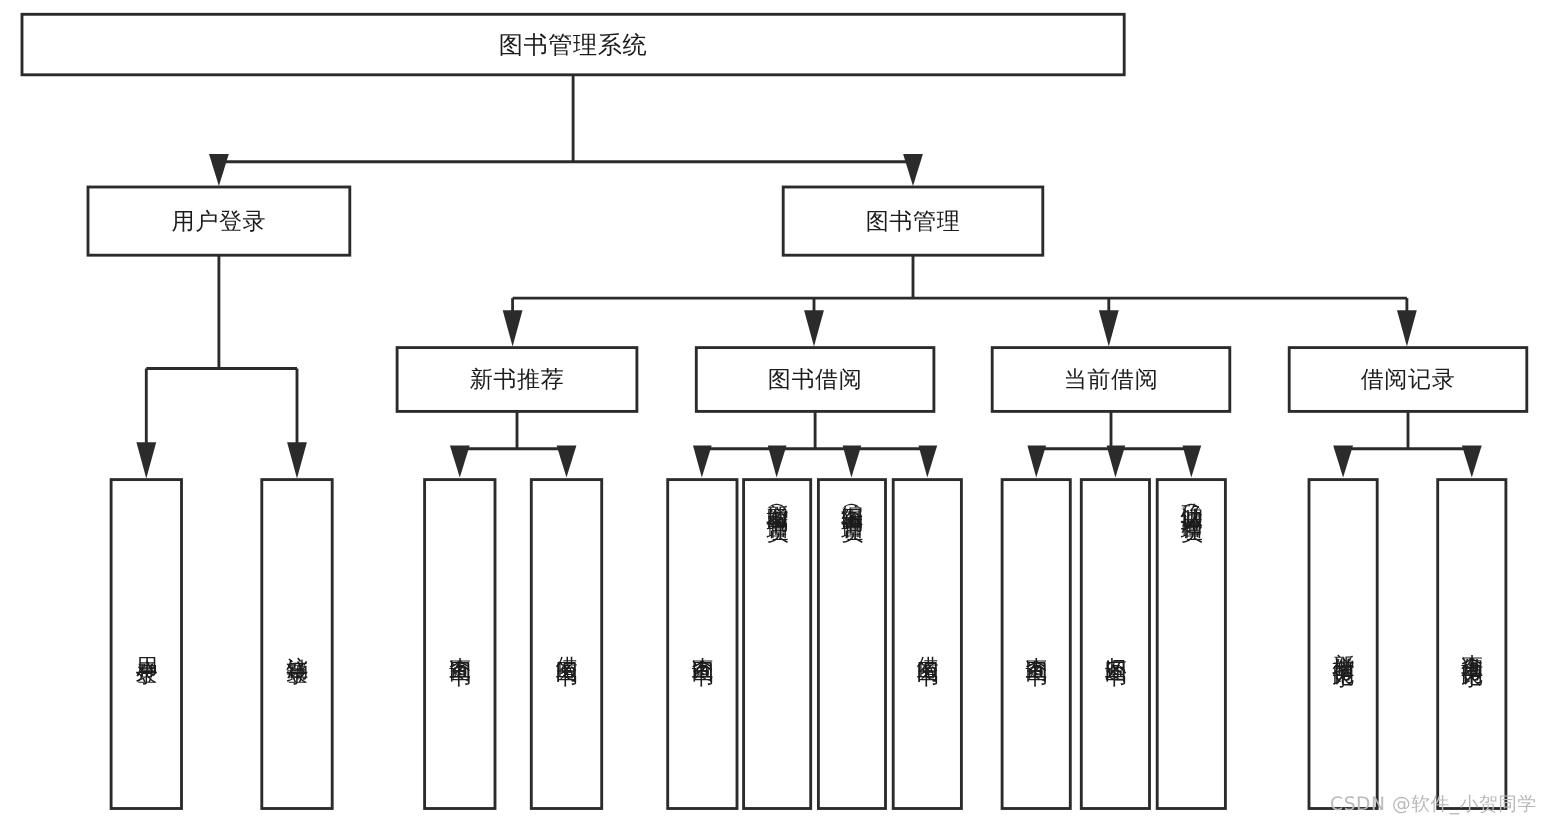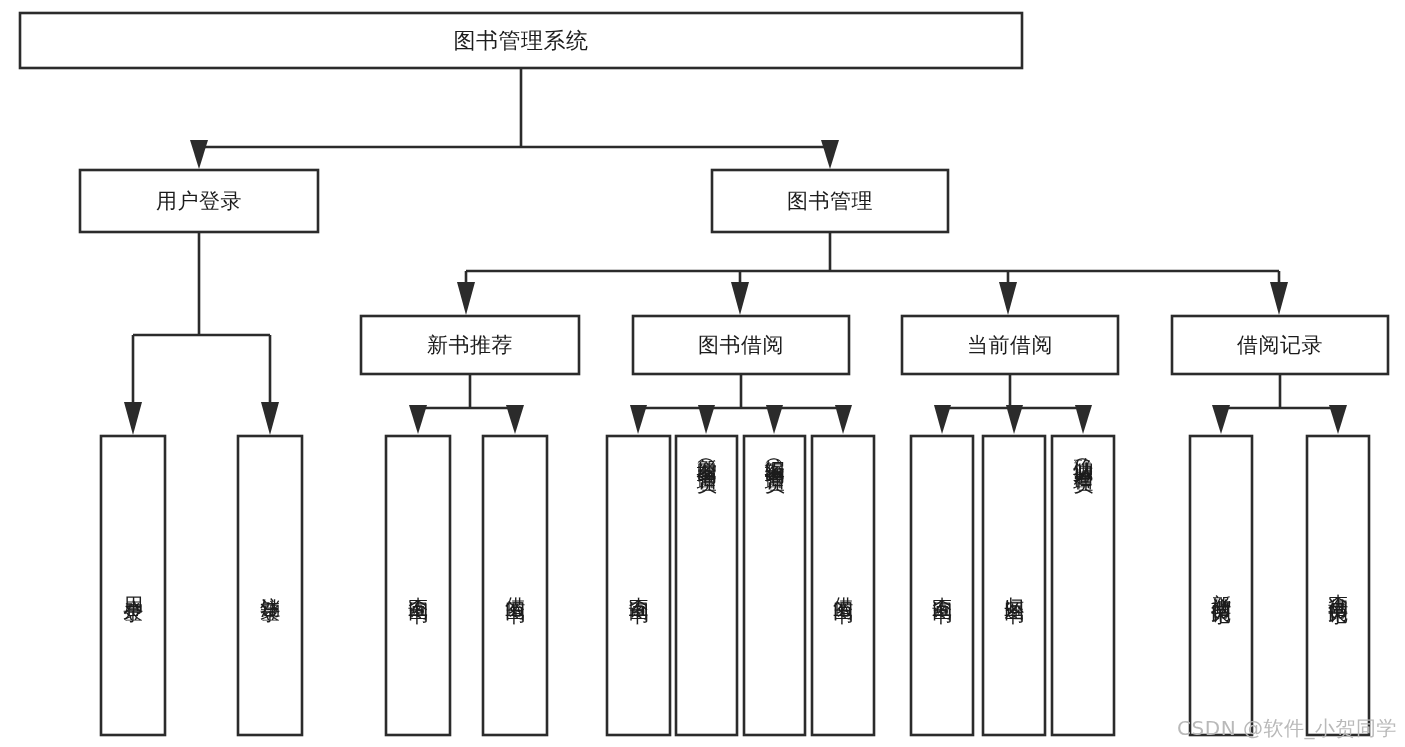--- a/index.html
+++ b/index.html
@@ -71,21 +71,21 @@
     color: #1c1c1c;
     letter-spacing: 2.5px;
     white-space: nowrap;
     text-align: center;
   }
   #watermark {
     position: absolute;
     right: 8px;
     bottom: 5px;
     font-family: "DejaVu Sans", "Liberation Sans", sans-serif;
-    font-size: 20px;
+    font-size: 17px;
     color: #b9b9b9;
     letter-spacing: 0.5px;
     white-space: nowrap;
     user-select: none;
   }
 </style>
 </head>
 <body>
 
 <div id="diagram-root">

